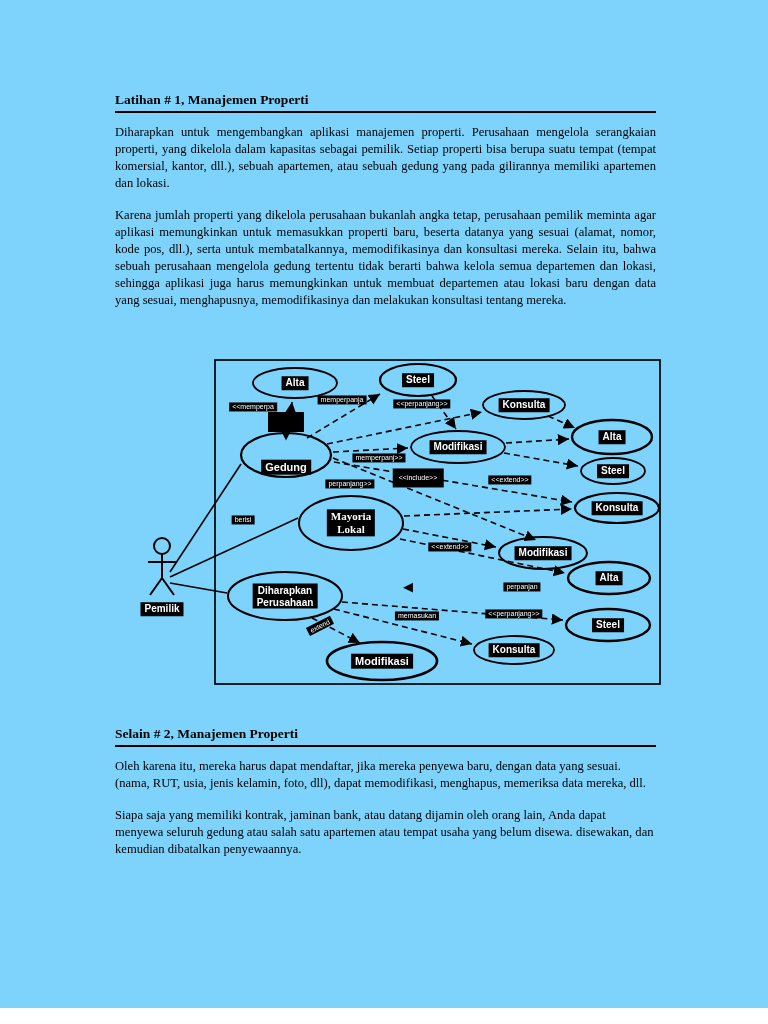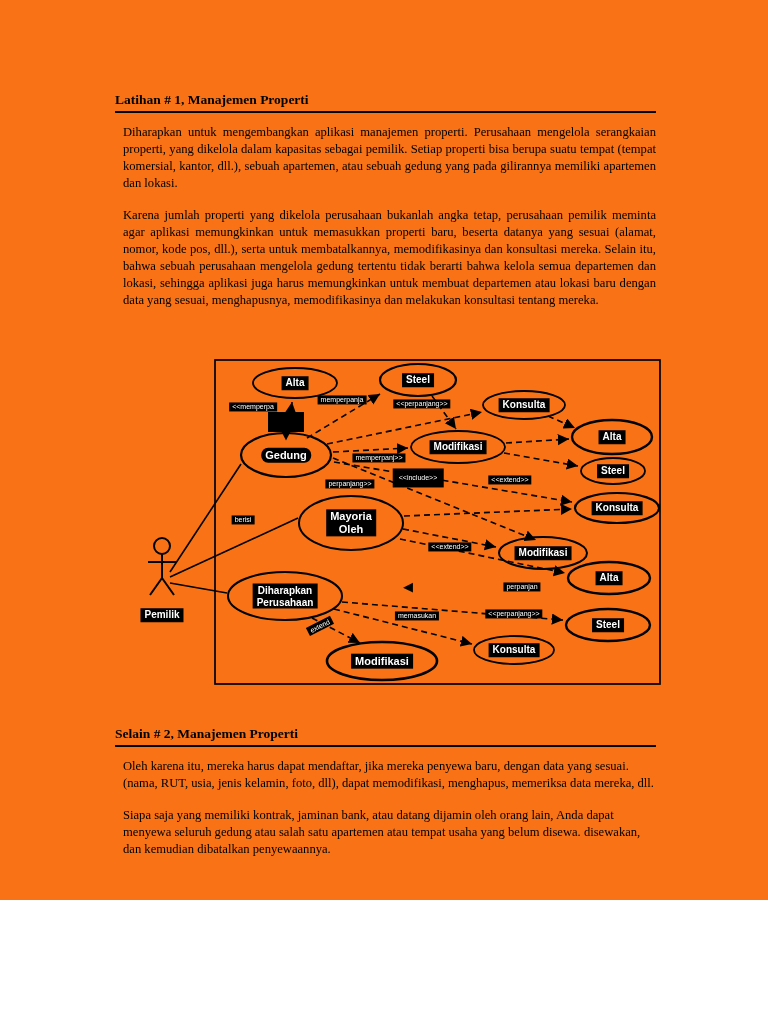--- a/index.html
+++ b/index.html
@@ -1,21 +1,21 @@
 <!DOCTYPE html>
 <html><head>
 <meta charset="utf-8">
 <style>
   html,body{margin:0;padding:0;background:#ffffff;}
-  .page{position:relative;width:768px;height:900px;background:#f97316;color:#000;
+  .page{position:relative;width:768px;height:1008px;background:#7dd3fc;color:#000;
         font-family:"Liberation Serif", serif;overflow:hidden;}
   .textcol{position:absolute;left:115px;width:541px;}
   h2.doc-h{font-size:13.5px;font-weight:bold;margin:0 0 3px 0;font-family:"Liberation Serif",serif;}
   .rule{border-top:2px solid #000;height:0;margin:2px 0 11px 0;}
-  p.doc-p{font-size:12.6px;line-height:17px;text-align:justify;margin:0 0 15px 8px;}
+  p.doc-p{font-size:12.6px;line-height:17px;text-align:justify;margin:0 0 15px 0;}
   p.doc-p.left{text-align:left;}
 
   
   #diagram{position:absolute;left:120px;top:350px;width:548px;height:342px;}
   #diagram svg{position:absolute;left:0;top:0;}
   .ucl{position:absolute;transform:translate(-50%,-50%);background:#000;color:#fff;
        font-family:"Liberation Sans",sans-serif;font-weight:bold;font-size:10px;
        line-height:1.15;padding:1px 4px;white-space:nowrap;text-align:center;z-index:3;}
   .ucl.big{font-size:11px;}
   .stl{position:absolute;transform:translate(-50%,-50%);background:#000;color:#fff;
@@ -104,40 +104,40 @@
         <line x1="312" y1="46" x2="336" y2="79" marker-end="url(#arr)"></line>
         <line x1="428" y1="66" x2="455" y2="78" marker-end="url(#arr)"></line>
         <line x1="213" y1="108" x2="416" y2="190" marker-end="url(#arr)"></line>
       </g>
     </svg>
 
 
     <div class="ucl" style="left:175px;top:33px;">Alta</div>
     <div class="ucl" style="left:298px;top:30px;">Steel</div>
     <div class="ucl" style="left:404px;top:55px;">Konsulta</div>
-    <div class="ucl big" style="left:166px;top:105px;border-radius:7px;">Gedung</div>
+    <div class="ucl big" style="left:166px;top:117px;">Gedung</div>
     <div class="ucl" style="left:338px;top:97px;">Modifikasi</div>
     <div class="ucl" style="left:492px;top:87px;">Alta</div>
     <div class="ucl" style="left:493px;top:121px;">Steel</div>
     <div class="ucl" style="left:497px;top:158px;">Konsulta</div>
     <div class="ucl" style="left:423px;top:203px;">Modifikasi</div>
     <div class="ucl" style="left:489px;top:228px;">Alta</div>
     <div class="ucl" style="left:488px;top:275px;">Steel</div>
-    <div class="ucl big" style="left:231px;top:173px;">
+    <div class="ucl big" style="left:231px;top:173px;font-family:Liberation Serif, serif;">
       <span>Mayoria</span><br>
-      <span>Oleh</span>
+      <span>Lokal</span>
     </div>
     <div class="ucl" style="left:165px;top:246px;">
       <span>Diharapkan</span><br>
       <span>Perusahaan</span>
     </div>
     <div class="ucl big" style="left:262px;top:311px;">Modifikasi</div>
     <div class="ucl" style="left:394px;top:300px;">Konsulta</div>
 
-    <div class="ucl" style="left:42px;top:259px;margin-top:6px;">Pemilik</div>
+    <div class="ucl" style="left:42px;top:259px;">Pemilik</div>
 
     <div class="stl" style="left:133px;top:57px;">&lt;&lt;memperpa</div>
     <div class="stl" style="left:222px;top:50px;">memperpanja</div>
     <div class="stl" style="left:302px;top:54px;">&lt;&lt;perpanjang&gt;&gt;</div>
     <div class="stl" style="left:259px;top:108px;">memperpanj&gt;&gt;</div>
     <div class="stl" style="left:230px;top:134px;">perpanjang&gt;&gt;</div>
     <div class="stl" style="left:123px;top:170px;">berisi</div>
     <div class="stl" style="left:390px;top:130px;">&lt;&lt;extend&gt;&gt;</div>
     <div class="stl" style="left:330px;top:197px;">&lt;&lt;extend&gt;&gt;</div>
     <div class="stl blob" style="left:298px;top:128px;">&lt;&lt;include&gt;&gt;</div>

